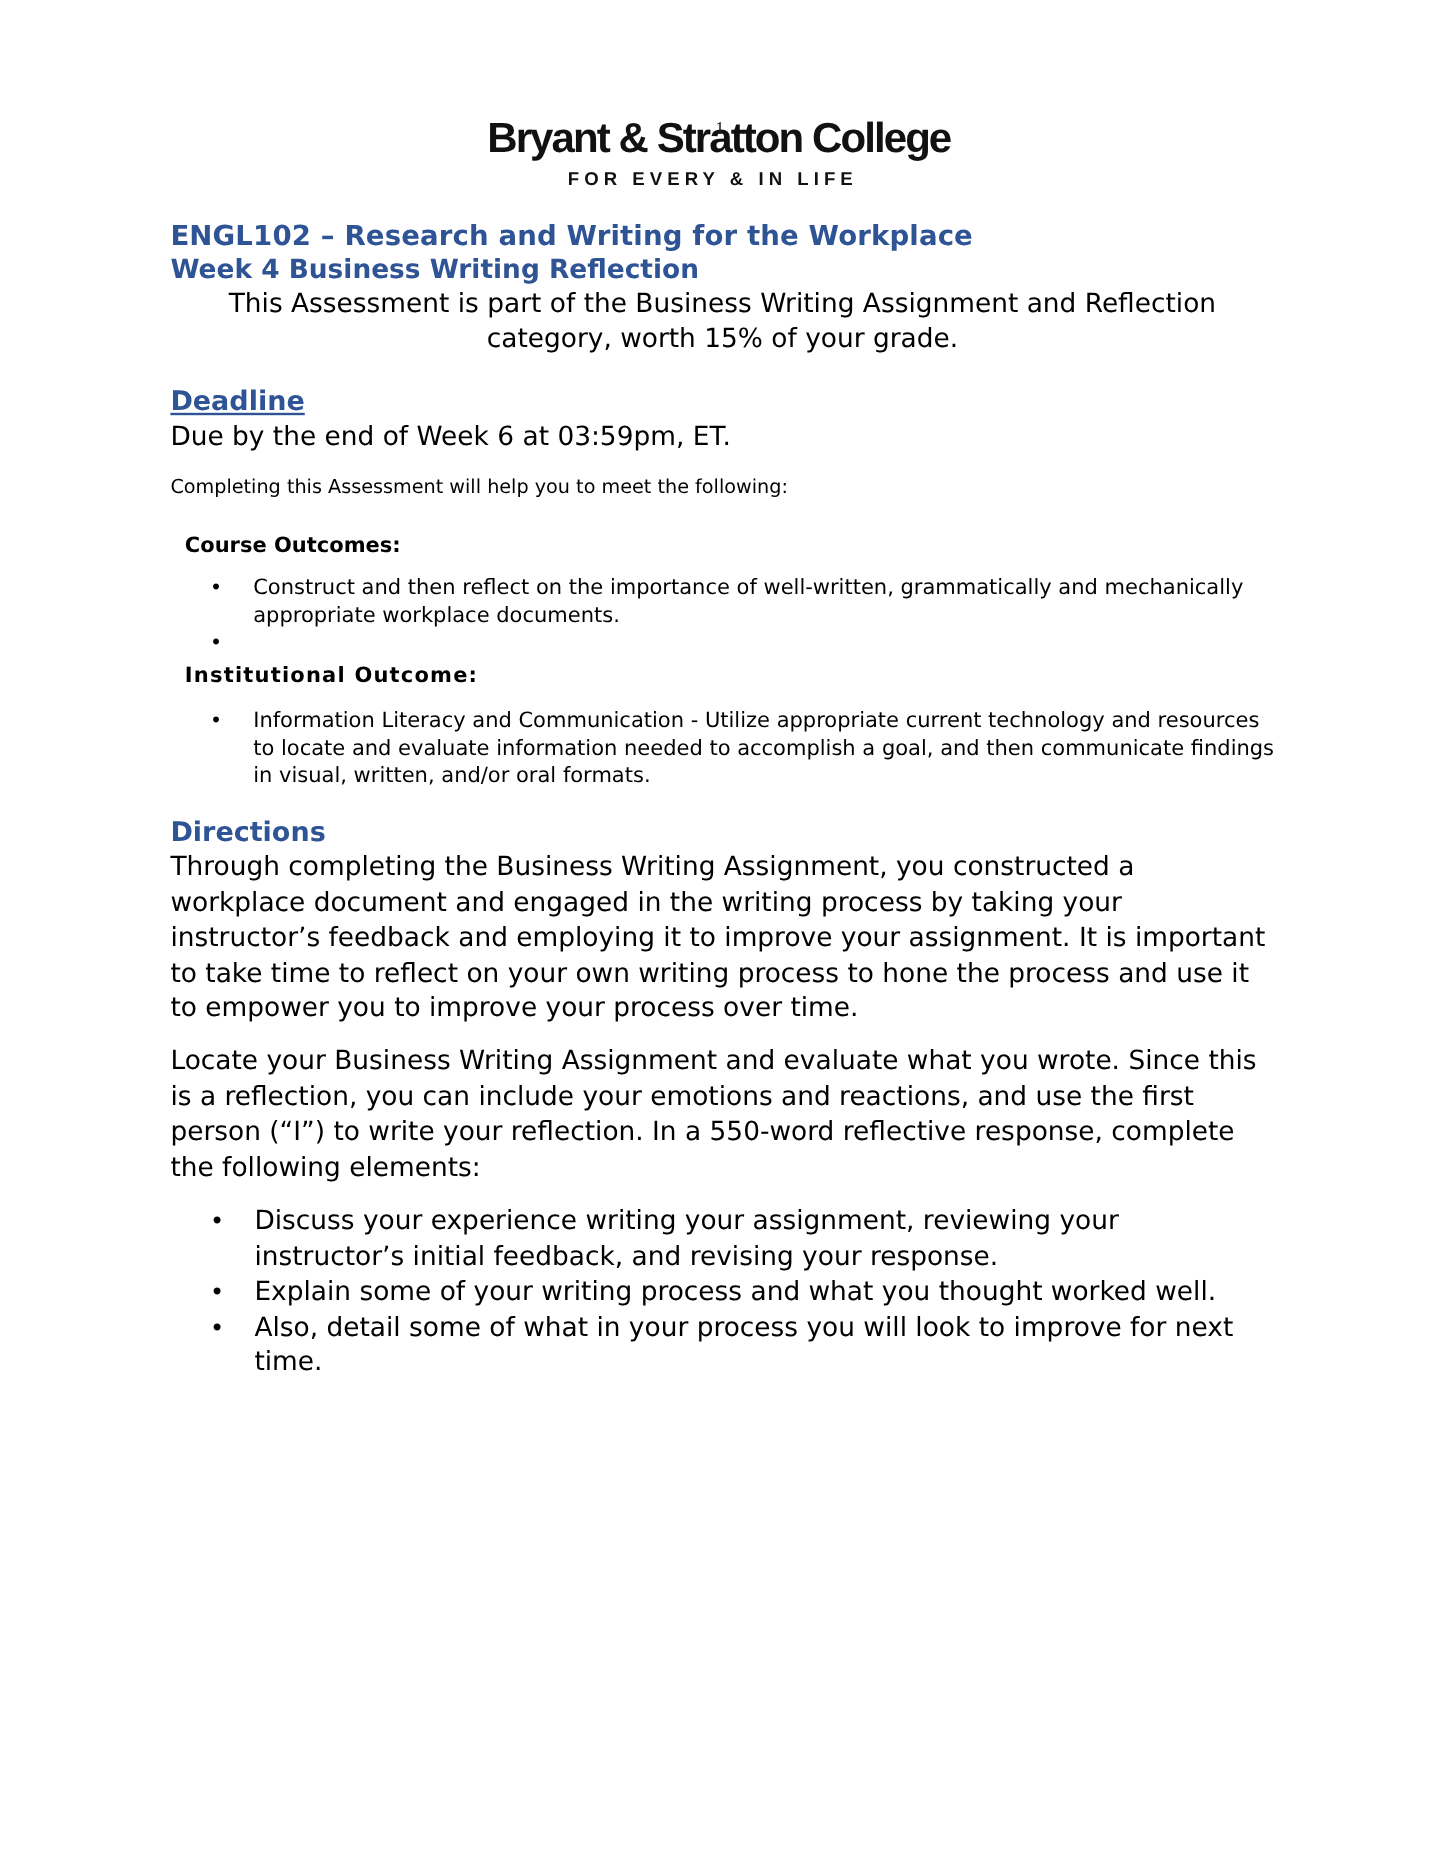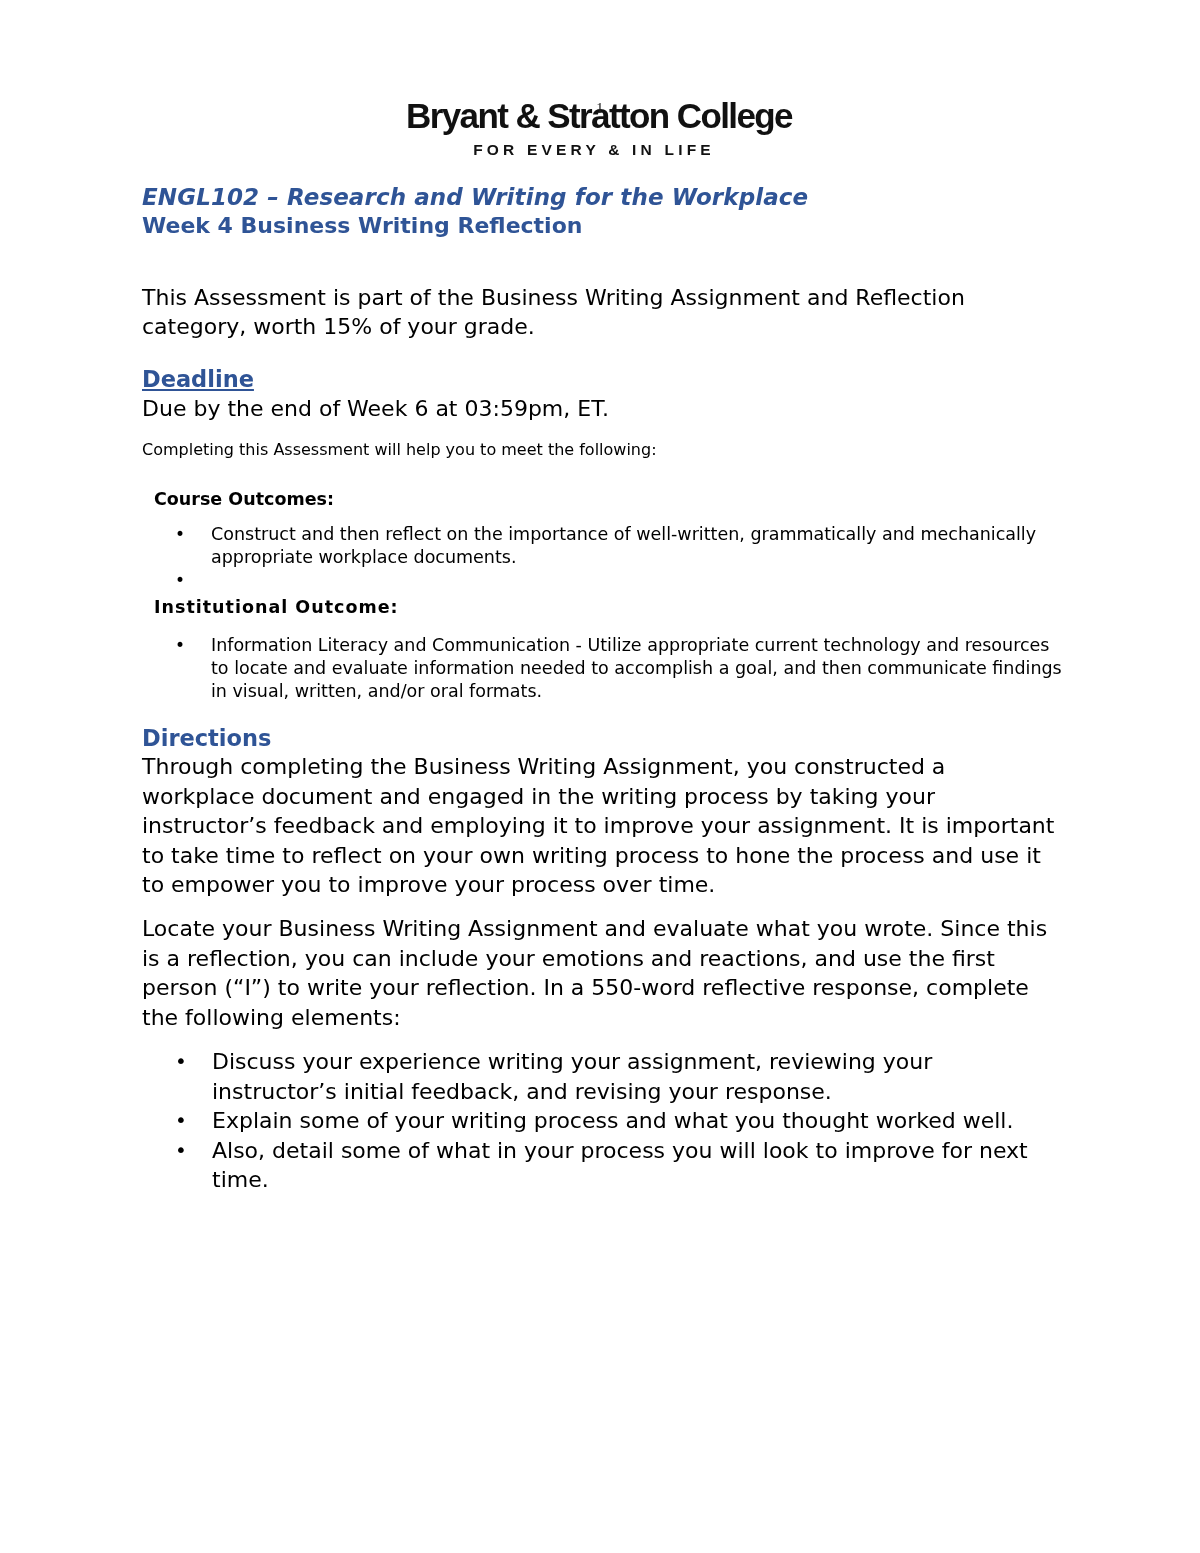--- a/index.html
+++ b/index.html
@@ -6,21 +6,21 @@
     body { width: 1200px; height: 1553px; position: relative; overflow: hidden; color: #000; font-family: "DejaVu Sans", sans-serif; }
     .page { position: absolute; left: 0; top: 0; width: 1200px; height: 1553px; }
 
     .logo { position: absolute; left: 0; top: 74px; width: 1200px; text-align: center; margin-top: 20px; }
     .logo-main { font-family: "Liberation Sans", sans-serif; font-weight: bold; font-size: 35px; letter-spacing: -1.6px; color: #111; line-height: 44px; display: inline-block; position: relative; left: -1px; }
     .logo-tag { font-family: "Liberation Sans", sans-serif; font-weight: bold; font-size: 15.5px; letter-spacing: 4.2px; color: #111; margin-top: 2px; line-height: 20px; position: relative; left: -6px; }
     .page-num { position: absolute; left: 596px; top: 100px; font-family: "Liberation Serif", serif; font-size: 15px; color: #222; }
 
     .content { position: absolute; left: 142px; top: 182px; width: 920px; }
     .blue { color: #2f5496; }
-    .title { font-weight: bold; font-size: 23px; line-height: 30px; margin: 0; letter-spacing: 0.1px; font-style: italic; }
+    .title { font-weight: bold; font-size: 23px; line-height: 30px; margin: 0; letter-spacing: 0.1px; }
     .subtitle { font-size: 22px; line-height: 27px; margin: 0; }
 
     .p-lg { font-size: 22px; line-height: 29px; margin: 0; }
     .h-section { font-size: 22.5px; line-height: 28px; margin: 0; }
     .p-sm { font-size: 16px; line-height: 23px; margin: 0; }
     .h-sm { font-size: 17.5px; line-height: 23px; font-weight: bold; margin: 12px; }
     .h-sm.spaced { letter-spacing: 1px; }
 
     ul { margin: 0; padding: 0; list-style: none; }
     .list-sm li { position: relative; padding-left: 69px; font-size: 17.5px; line-height: 23px; }
@@ -36,21 +36,21 @@
   <div class="logo">
     <div class="logo-main">Bryant &amp; Stratton College</div>
     <div class="logo-tag">FOR EVERY &amp; IN LIFE</div>
   </div>
   <div class="page-num">1</div>
 
   <div class="content">
     <h1 class="title blue">ENGL102 – Research and Writing for the Workplace</h1>
     <h2 class="subtitle blue">Week 4 Business Writing Reflection</h2>
 
-    <p class="p-lg" style="margin-top:44px;">This Assessment is part of the Business Writing Assignment and Reflection category, worth 15% of your grade.</p>
+    <p class="p-lg" style="text-align:center;">This Assessment is part of the Business Writing Assignment and Reflection category, worth 15% of your grade.</p>
 
     <h3 class="h-section blue" style="margin-top:24px;text-decoration:underline;">Deadline</h3>
     <p class="p-lg" style="margin-top:1px;">Due by the end of Week 6 at 03:59pm, ET.</p>
 
     <p class="p-sm" style="margin-top:15px;">Completing this Assessment will help you to meet the following:</p>
 
     <h4 class="h-sm" style="margin-top:27px;">Course Outcomes:</h4>
     <ul class="list-sm">
       <li><span class="bullet">•</span><span>Construct and then reflect on the importance of well-written, grammatically and mechanically appropriate workplace documents.</span></li>
       <li><span class="bullet">•</span></li>

